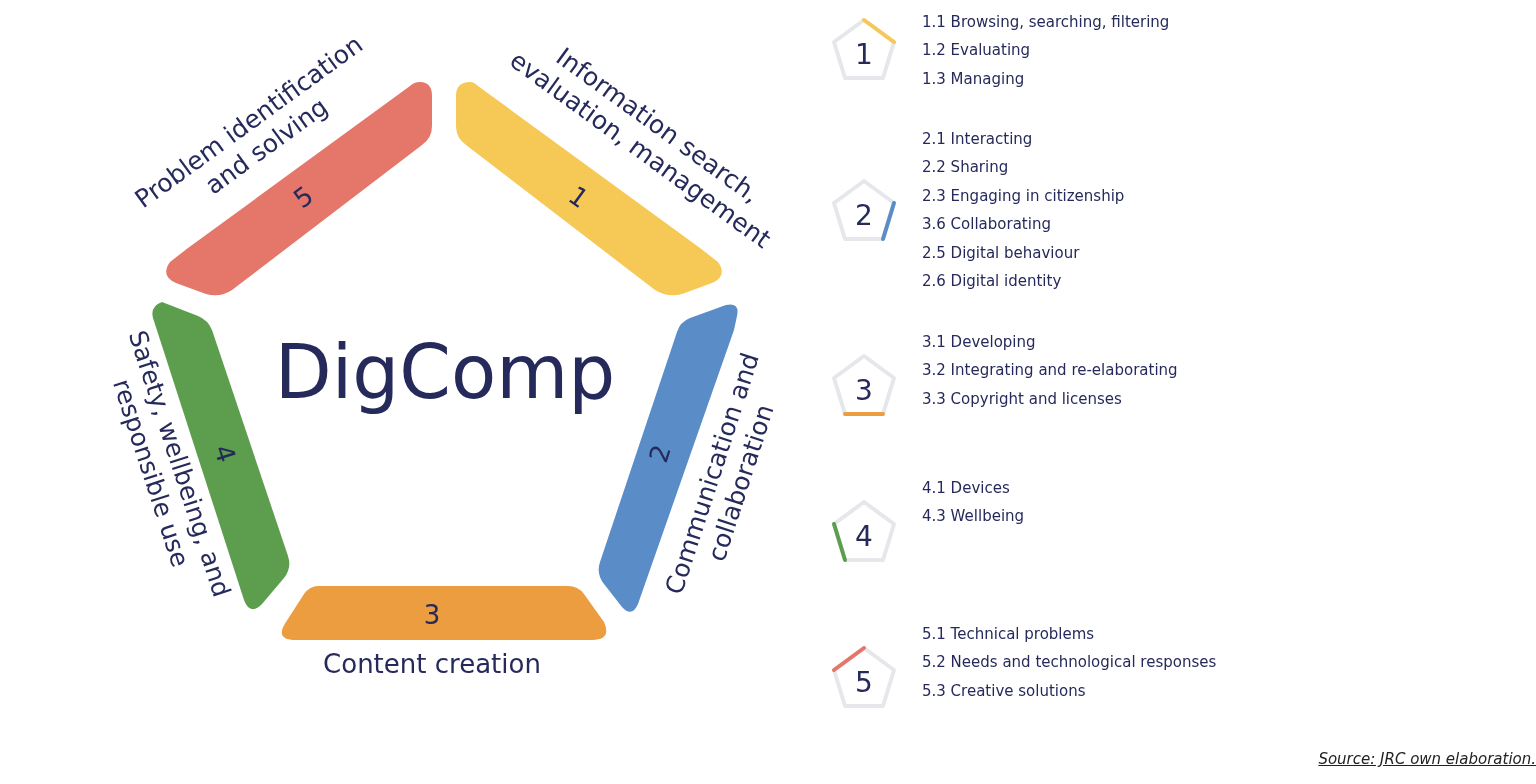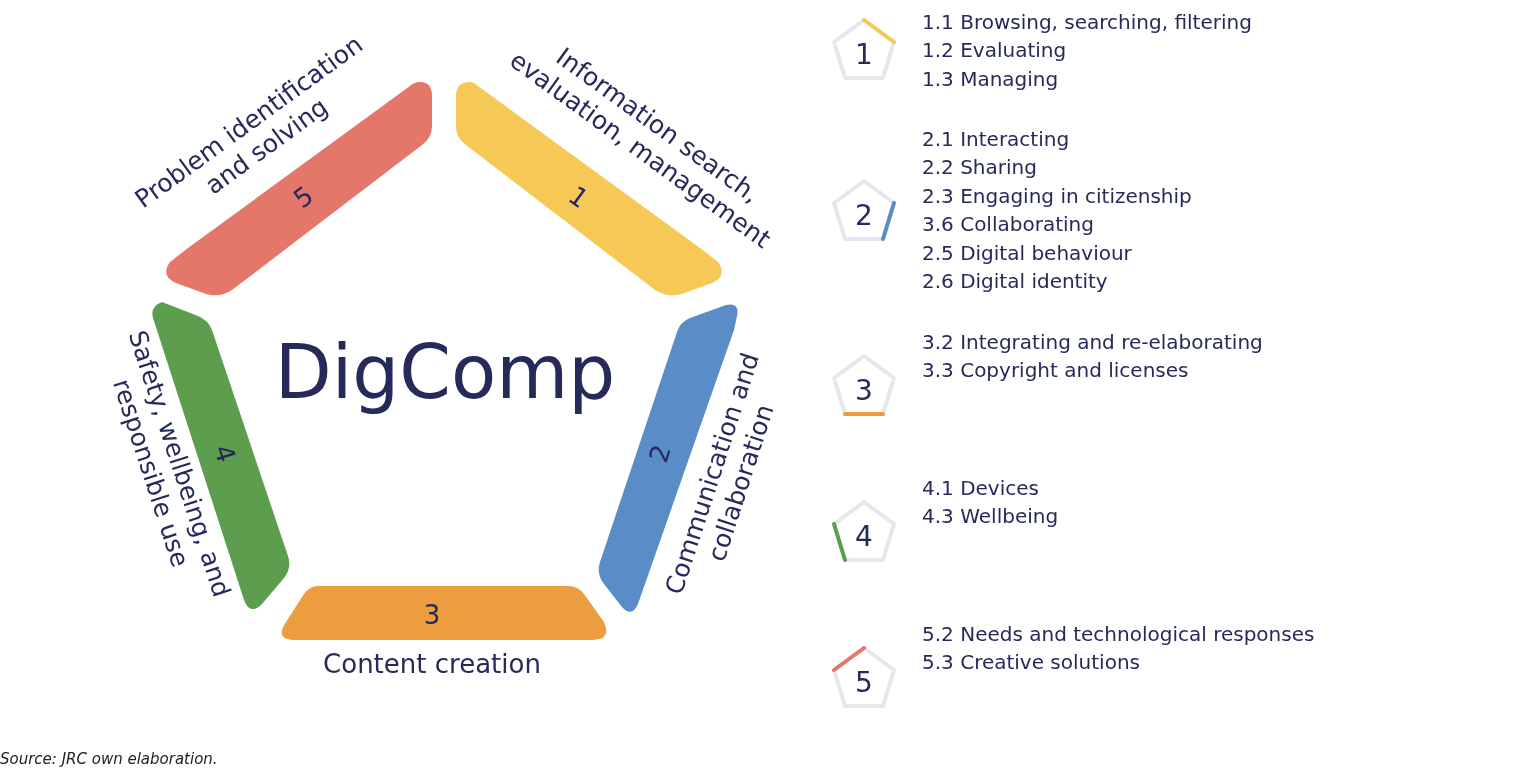--- a/index.html
+++ b/index.html
@@ -2,23 +2,23 @@
 <html><head>
 <meta charset="utf-8">
 <style>
   html, body { margin:0; padding:0; background:#ffffff; }
   body { width:1536px; height:784px; position:relative; overflow:hidden;
          font-family:"DejaVu Sans", "Liberation Sans", sans-serif; color:#262a5b; }
   #diagram { position:absolute; left:0; top:0; width:800px; height:720px; }
   .list-group { position:absolute; left:830px; }
   .badge { position:absolute; left:0; width:68px; height:68px; }
   .items { position:absolute; left:92px; top:0; margin:0; padding:0; list-style:none; }
-  .items li { font-size:20px; line-height:28.4px; white-space:nowrap; color:#262a5b; }
-  .source { position:absolute; left:0; width:1536px; top:750px; text-align:left;
-            font-size:15px; font-style:italic; color:#222; }
+  .items li { font-size:15px; line-height:28.4px; white-space:nowrap; color:#262a5b; }
+  .source { position:absolute; left:0; width:1536px; top:750px; text-align:right;
+            font-size:15px; font-style:italic; color:#222;text-decoration:underline; }
 </style>
 </head>
 <body>
 
 <svg id="diagram" viewBox="0 0 800 720" xmlns="http://www.w3.org/2000/svg">
 
   <g>
     <path d="M470,82 Q456,82 456,96 L456,126 Q456,138 466,145 L655,290 Q668,298 682,294 L712,283 Q728,276 718,262 L700,248 L478,86 Q474,82 470,82 Z" fill="#f6c956"></path>
     <text x="578" y="206" font-size="26" fill="#262a5b" text-anchor="middle" transform="rotate(36 578 198)">1</text>
   </g>
@@ -93,20 +93,21 @@
   </ul>
 </div>
 
 <div class="list-group" style="top:328px;">
   <svg class="badge" viewBox="0 0 68 68" style="top:22px;">
     <polygon points="34,6 64,28 53,64 15,64 4,28" fill="#fff" stroke="#e6e7ea" stroke-width="4" stroke-linejoin="round"></polygon>
     <line x1="15" y1="64" x2="53" y2="64" stroke="#eb9d40" stroke-width="4" stroke-linecap="round"></line>
     <text x="34" y="50" font-size="28" fill="#262a5b" text-anchor="middle">3</text>
   </svg>
   <ul class="items">
+    <li>3.1 Developing</li>
     <li>3.2 Integrating and re-elaborating</li>
     <li>3.3 Copyright and licenses</li>
   </ul>
 </div>
 
 <div class="list-group" style="top:474px;">
   <svg class="badge" viewBox="0 0 68 68" style="top:22px;">
     <polygon points="34,6 64,28 53,64 15,64 4,28" fill="#fff" stroke="#e6e7ea" stroke-width="4" stroke-linejoin="round"></polygon>
     <line x1="4" y1="28" x2="15" y2="64" stroke="#5c9e4e" stroke-width="4" stroke-linecap="round"></line>
     <text x="34" y="50" font-size="28" fill="#262a5b" text-anchor="middle">4</text>
@@ -117,18 +118,19 @@
   </ul>
 </div>
 
 <div class="list-group" style="top:620px;">
   <svg class="badge" viewBox="0 0 68 68" style="top:22px;">
     <polygon points="34,6 64,28 53,64 15,64 4,28" fill="#fff" stroke="#e6e7ea" stroke-width="4" stroke-linejoin="round"></polygon>
     <line x1="4" y1="28" x2="34" y2="6" stroke="#e4766a" stroke-width="4" stroke-linecap="round"></line>
     <text x="34" y="50" font-size="28" fill="#262a5b" text-anchor="middle">5</text>
   </svg>
   <ul class="items">
+    <li>5.1 Technical problems</li>
     <li>5.2 Needs and technological responses</li>
     <li>5.3 Creative solutions</li>
   </ul>
 </div>
 
 <div class="source">Source: JRC own elaboration.</div>
 
 </body></html>

